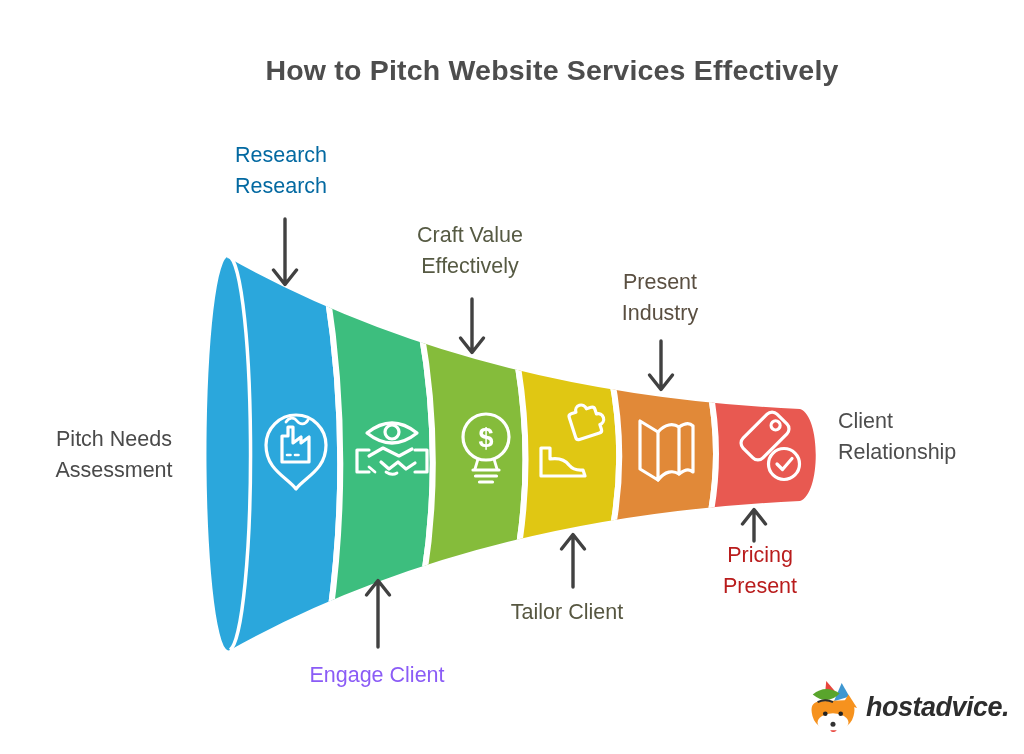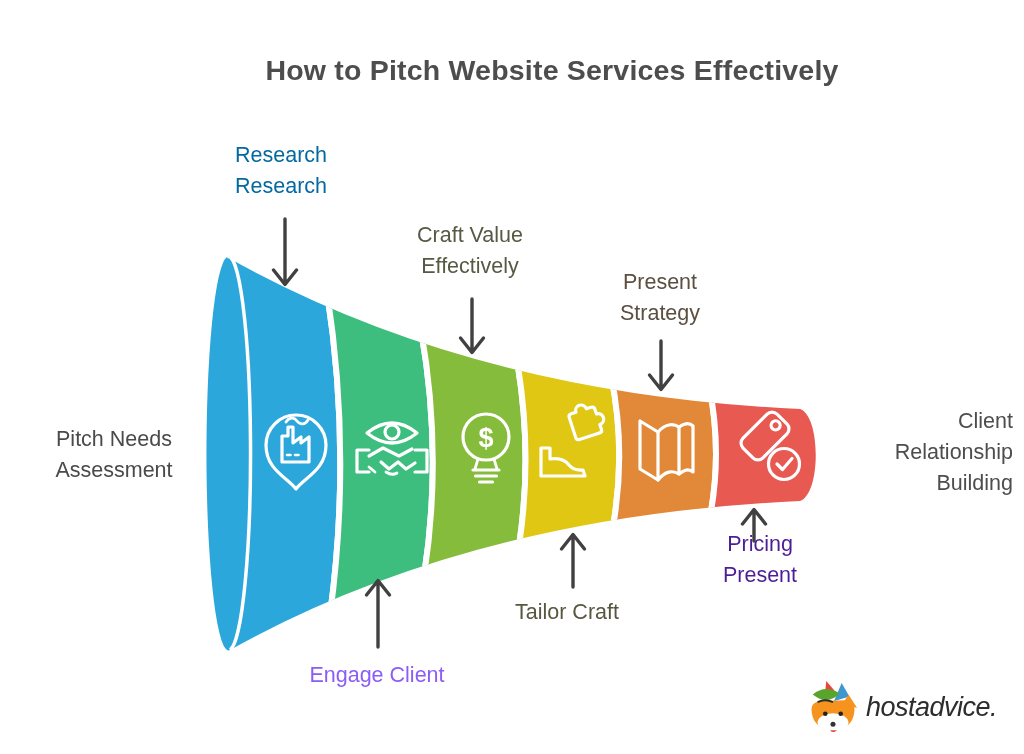--- a/index.html
+++ b/index.html
@@ -13,22 +13,22 @@
   }
   .lbl{
     position:absolute;font-size:21.5px;line-height:31px;text-align:center;font-weight:400;
   }
   .lbl div{white-space:nowrap;}
   #funnel-svg{position:absolute;left:0;top:0;}
   .logo{
     position:absolute;left:806px;top:678px;width:210px;height:58px;display:flex;align-items:center;
   }
   .logo-text{font-size:27px;font-style:italic;color:#2d2d2d;margin-left:6px;letter-spacing:-0.5px;}
-  .logo-text .b{font-weight:400;}
-  .logo-text .l{font-weight:400;}
+  .logo-text .b{font-weight:700;}
+  .logo-text .l{font-weight:700;}
 </style>
 </head>
 <body>
 
 <div id="canvas">
 
   <div class="title" style="color: rgb(77, 77, 77);">How to Pitch Website Services Effectively</div>
 
   <svg id="funnel-svg" width="1024" height="754" viewBox="0 0 1024 754">
     <defs>
@@ -112,45 +112,44 @@
     <div>Research</div>
   </div>
 
   <div class="lbl" style="left: 370px; top: 220px; width: 200px; color: rgb(86, 90, 67);">
     <div>Craft Value</div>
     <div>Effectively</div>
   </div>
 
   <div class="lbl" style="left: 570px; top: 267px; width: 180px; color: rgb(90, 79, 65);">
     <div>Present</div>
-    <div>Strategy</div>
+    <div>Industry</div>
   </div>
 
   <div class="lbl" style="left: 277px; top: 660px; width: 200px; color: #8b5cf6;">
     <div>Engage Client</div>
   </div>
 
   <div class="lbl" style="left: 477px; top: 597px; width: 180px; color: rgb(87, 87, 65);">
-    <div>Tailor Craft</div>
+    <div>Tailor Client</div>
   </div>
 
-  <div class="lbl" style="left: 670px; top: 529px; width: 180px; color: #4c1d95;">
+  <div class="lbl" style="left: 670px; top: 540px; width: 180px; color: #b91c1c;">
     <div>Pricing</div>
     <div>Present</div>
   </div>
 
   <div class="lbl" style="left: 14px; top: 424px; width: 200px; color: rgb(74, 74, 74);">
     <div>Pitch Needs</div>
     <div>Assessment</div>
   </div>
 
-  <div class="lbl" style="left: 838px; top: 406px; width: 175px; text-align: right; color: rgb(77, 77, 77);">
+  <div class="lbl" style="left: 838px; top: 406px; width: 175px; text-align: left; color: rgb(77, 77, 77);">
     <div>Client</div>
     <div>Relationship</div>
-    <div>Building</div>
   </div>
 
   <div class="logo">
     <svg width="54" height="56" viewBox="0 0 56 56">
       <path d="M 37,3 L 29,22 L 45,17 Z" fill="#3e97d1"></path>
       <path d="M 21,1 L 19,22 L 33,15 Z" fill="#e8453c"></path>
       <path d="M 7,15 Q 20,4 35,14 Q 22,27 7,15 Z" fill="#59a52c"></path>
       <path d="M 44,15 L 53,29 L 38,25 Z" fill="#f6921e"></path>
       <path d="M 6,34 Q 4,22 16,22 L 40,21 Q 52,23 50,34 Q 48,50 28,53 Q 8,50 6,34 Z" fill="#f6921e"></path>
       <ellipse cx="28" cy="44" rx="16" ry="9.5" fill="#ffffff"></ellipse>

